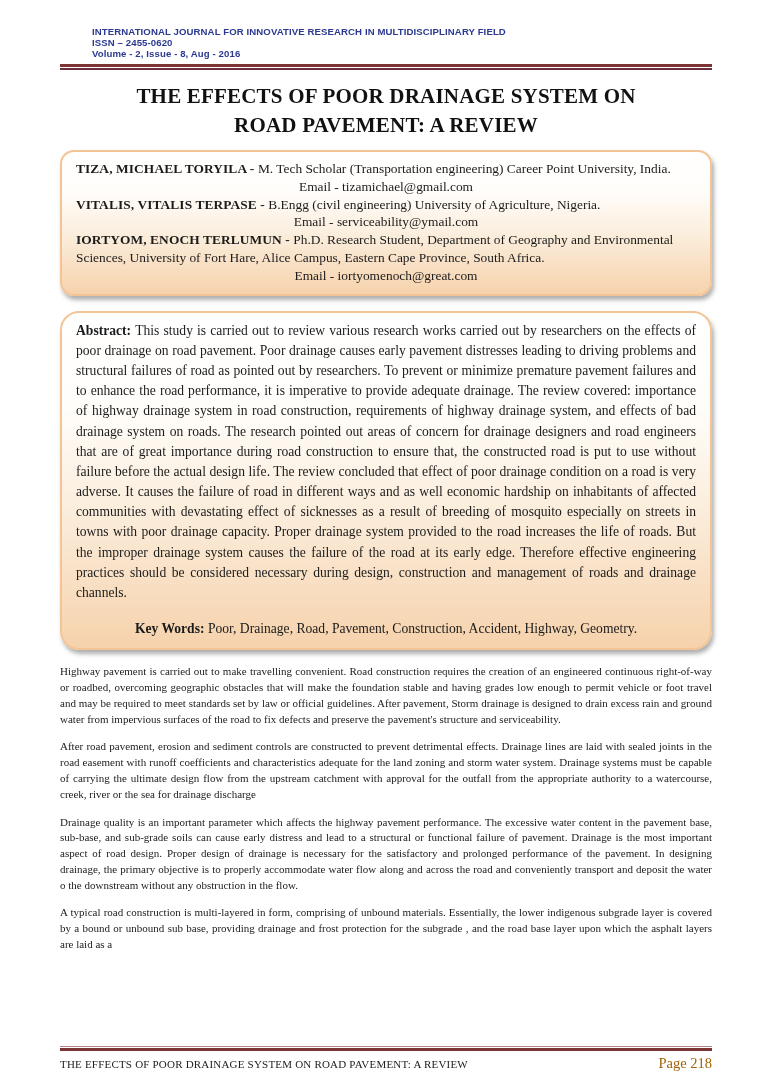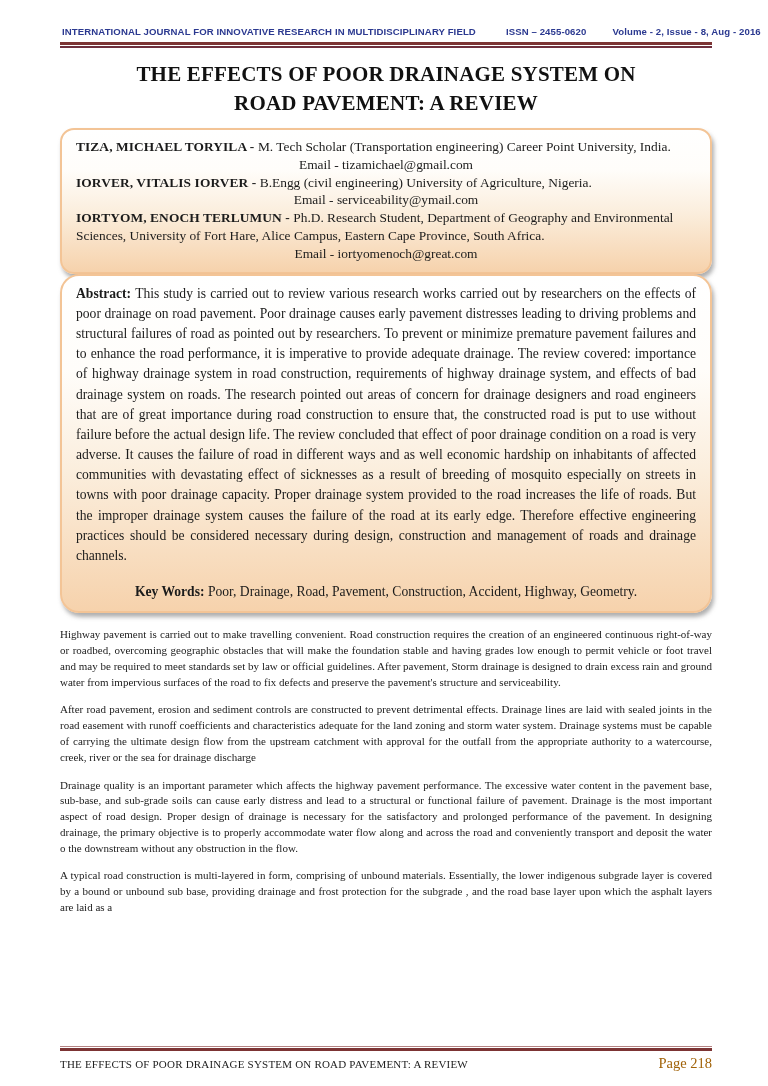--- a/index.html
+++ b/index.html
@@ -21,20 +21,21 @@
     display:flex;
     justify-content:space-between;
     align-items:baseline;
     font-family:"Liberation Sans", sans-serif;
     font-weight:bold;
     font-size:9.6px;
     color:#2b3990;
     letter-spacing:.1px;
     white-space:nowrap;
     padding:0 2px 5px 2px;
+    flex-direction:column;
   }
   .journal-header .issn{margin-left:30px;}
   .journal-header .vol{margin-left:26px;}
   .rule-double{height:7px;position:relative;}
   .rule-double .r1{height:3px;background:#7c3434;}
   .rule-double .r2{height:2px;background:#6d2f3e;margin-top:1px;}
   
   .paper-title{
     text-align:center;
     font-weight:bold;
@@ -50,21 +51,21 @@
     border:2px solid #f3c496;
     border-radius:14px;
     background:linear-gradient(180deg,#ffffff 0%,#fffdfa 28%,#fbeedd 58%,#f6d2ac 100%);
     box-shadow:2px 4px 4px rgba(110,110,110,.55);
     padding:8px 14px 9px 14px;
     box-sizing:border-box;
   }
   .authors-box{
     font-size:13.4px;
     line-height:1.33;
-    margin-bottom:0;
+    margin-bottom:15px;
   }
   .author-line{text-align:left;}
   .author-line b{letter-spacing:.1px;}
   .author-email{text-align:center;}
   
   .abstract-box{
     font-size:13.6px;
     line-height:1.485;
     margin-bottom:14px;
     border-radius:19px;
@@ -125,21 +126,21 @@
     </div>
 
     <div class="paper-title">THE EFFECTS OF POOR DRAINAGE SYSTEM ON ROAD PAVEMENT: A REVIEW</div>
 
     <div class="round-box authors-box">
       <div>
         <div class="author-line"><b>TIZA, MICHAEL TORYILA - </b><span>M. Tech Scholar (Transportation engineering) Career Point University, India.</span></div>
         <div class="author-email">Email - tizamichael@gmail.com</div>
       </div>
       <div>
-        <div class="author-line"><b>IORVER, VITALIS IORVER - </b><span>B.Engg (civil engineering) University of Agriculture, Nigeria.</span></div>
+        <div class="author-line"><b>VITALIS, VITALIS TERPASE - </b><span>B.Engg (civil engineering) University of Agriculture, Nigeria.</span></div>
         <div class="author-email">Email - serviceability@ymail.com</div>
       </div>
       <div>
         <div class="author-line"><b>IORTYOM, ENOCH TERLUMUN - </b><span>Ph.D. Research Student, Department of Geography and Environmental Sciences, University of Fort Hare, Alice Campus, Eastern Cape Province, South Africa.</span></div>
         <div class="author-email">Email - iortyomenoch@great.com</div>
       </div>
     </div>
 
     <div class="round-box abstract-box">
       <div class="abs-text"><b>Abstract: </b><span>This study is carried out to review various research works carried out by researchers on the effects of poor drainage on road pavement. Poor drainage causes early pavement distresses leading to driving problems and structural failures of road as pointed out by researchers. To prevent or minimize premature pavement failures and to enhance the road performance, it is imperative to provide adequate drainage. The review covered: importance of highway drainage system in road construction, requirements of highway drainage system, and effects of bad drainage system on roads. The research pointed out areas of concern for drainage designers and road engineers that are of great importance during road construction to ensure that, the constructed road is put to use without failure before the actual design life. The review concluded that effect of poor drainage condition on a road is very adverse. It causes the failure of road in different ways and as well economic hardship on inhabitants of affected communities with devastating effect of sicknesses as a result of breeding of mosquito especially on streets in towns with poor drainage capacity. Proper drainage system provided to the road increases the life of roads. But the improper drainage system causes the failure of the road at its early edge. Therefore effective engineering practices should be considered necessary during design, construction and management of roads and drainage channels.</span></div>

